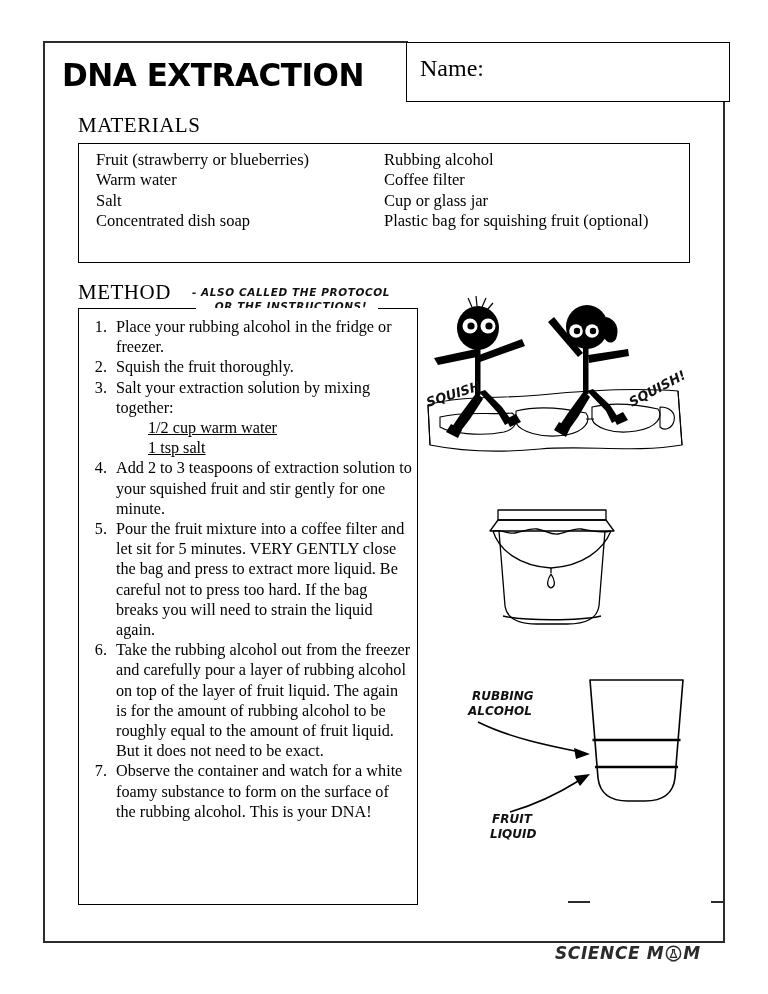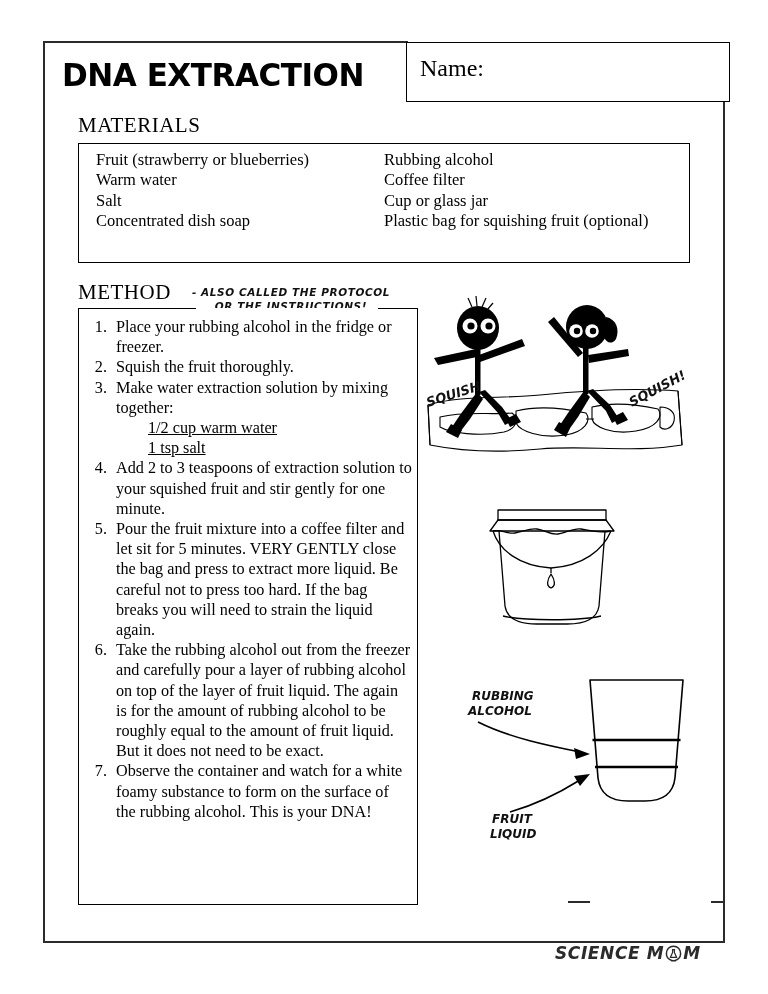--- a/index.html
+++ b/index.html
@@ -236,21 +236,21 @@
       <div class="step-text">Place your rubbing alcohol in the fridge or freezer.</div>
     </div>
 
     <div class="step">
       <div class="step-num">2.</div>
       <div class="step-text">Squish the fruit thoroughly.</div>
     </div>
 
     <div class="step">
       <div class="step-num">3.</div>
-      <div class="step-text">Make water extraction solution by mixing together:</div>
+      <div class="step-text">Salt your extraction solution by mixing together:</div>
     </div>
     <div class="sub-ingredients">
       <div>1/2 cup warm water</div>
       <div>1 tsp salt</div>
     </div>
 
     <div class="step">
       <div class="step-num">4.</div>
       <div class="step-text">Add 2 to 3 teaspoons of extraction solution to your squished fruit and stir gently for one minute.</div>
     </div>

